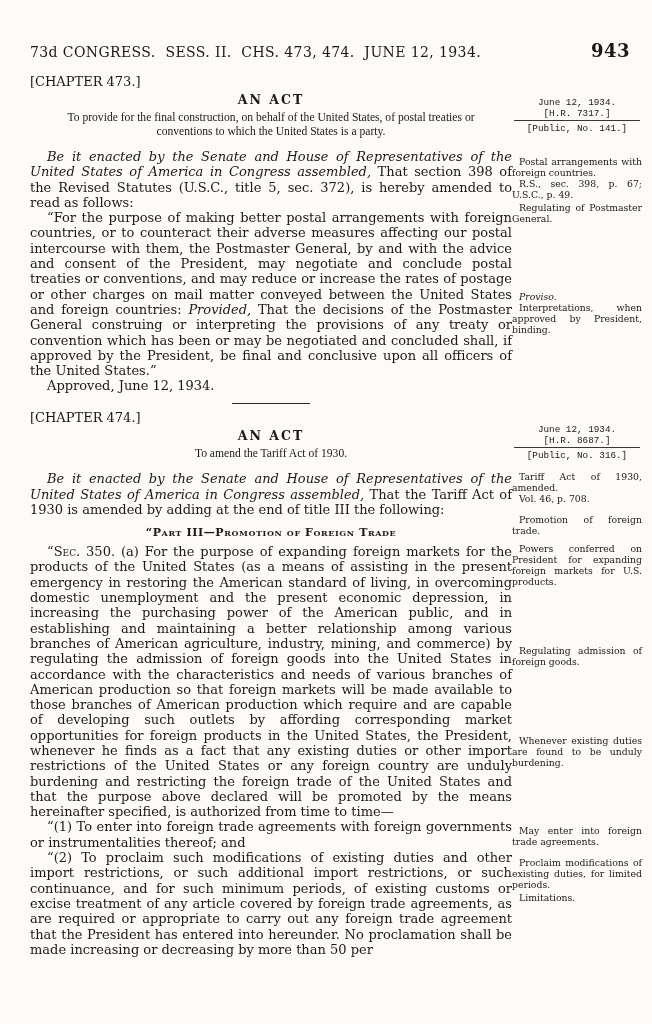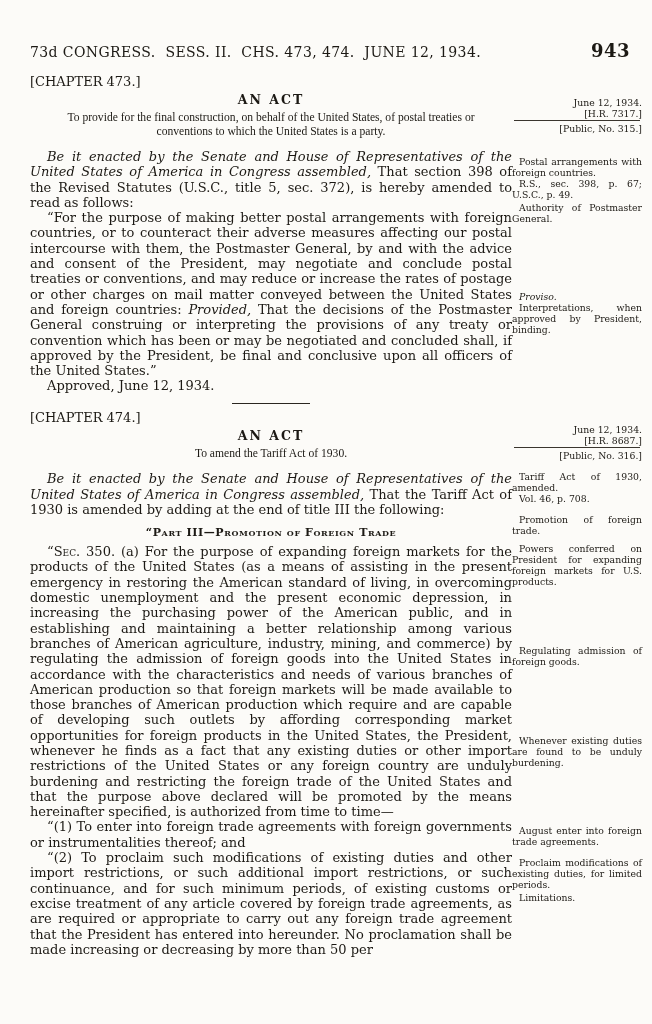--- a/index.html
+++ b/index.html
@@ -47,21 +47,21 @@
     text-align:center;font-size:11px;font-weight:700;
     letter-spacing:.6px;margin-top:9px;
   }
   .part-heading .sc{font-variant:small-caps;}
   
   .mnote{
     position:absolute;left:512px;width:130px;
     font-size:9.3px;line-height:11px;text-align:justify;
   }
   .mnote p{margin:0;text-indent:7px;}
-  .mnote-date{text-align:right;}
+  .mnote-date{text-align:center;font-family:Liberation Mono, monospace;}
   .mnote-date p{text-indent:0;}
   .mnote-rule{border-top:1px solid #3a352e;margin:1px 2px 2px 2px;height:0;}
 </style>
 </head>
 <body>
 
 <div class="page">
 
   <div class="running-head">
     <span class="rh-title">73d CONGRESS.  SESS. II.  CHS. 473, 474.  JUNE 12, 1934.</span>
@@ -95,30 +95,30 @@
     <p class="para">“(1) To enter into foreign trade agreements with foreign governments or instrumentalities thereof; and</p>
 
     <p class="para">“(2) To proclaim such modifications of existing duties and other import restrictions, or such additional import restrictions, or such continuance, and for such minimum periods, of existing customs or excise treatment of any article covered by foreign trade agreements, as are required or appropriate to carry out any foreign trade agreement that the President has entered into hereunder.  No proclamation shall be made increasing or decreasing by more than 50 per</p>
 
   </div>
 
   <div class="mnote mnote-date" style="top:97px">
     <p>June 12, 1934.</p>
     <p>[H.R. 7317.]</p>
     <div class="mnote-rule"></div>
-    <p>[Public, No. 315.]</p>
+    <p>[Public, No. 141.]</p>
   </div>
 
   <div class="mnote" style="top:156px">
     <p>Postal arrangements with foreign countries.</p>
     <p>R.S., sec. 398, p. 67; U.S.C., p. 49.</p>
   </div>
 
   <div class="mnote" style="top:202px">
-    <p>Authority of Postmaster General.</p>
+    <p>Regulating of Postmaster General.</p>
   </div>
 
   <div class="mnote" style="top:291px">
     <p class="it">Proviso.</p>
     <p>Interpretations, when approved by President, binding.</p>
   </div>
 
   <div class="mnote mnote-date" style="top:424px">
     <p>June 12, 1934.</p>
     <p>[H.R. 8687.]</p>
@@ -141,21 +141,21 @@
 
   <div class="mnote" style="top:543px">
     <p>Powers conferred on President for expanding foreign markets for U.S. products.</p>
   </div>
 
   <div class="mnote" style="top:735px">
     <p>Whenever existing duties are found to be unduly burdening.</p>
   </div>
 
   <div class="mnote" style="top:825px">
-    <p>August enter into foreign trade agreements.</p>
+    <p>May enter into foreign trade agreements.</p>
   </div>
 
   <div class="mnote" style="top:857px">
     <p>Proclaim modifications of existing duties, for limited periods.</p>
   </div>
 
   <div class="mnote" style="top:892px">
     <p>Limitations.</p>
   </div>
 

